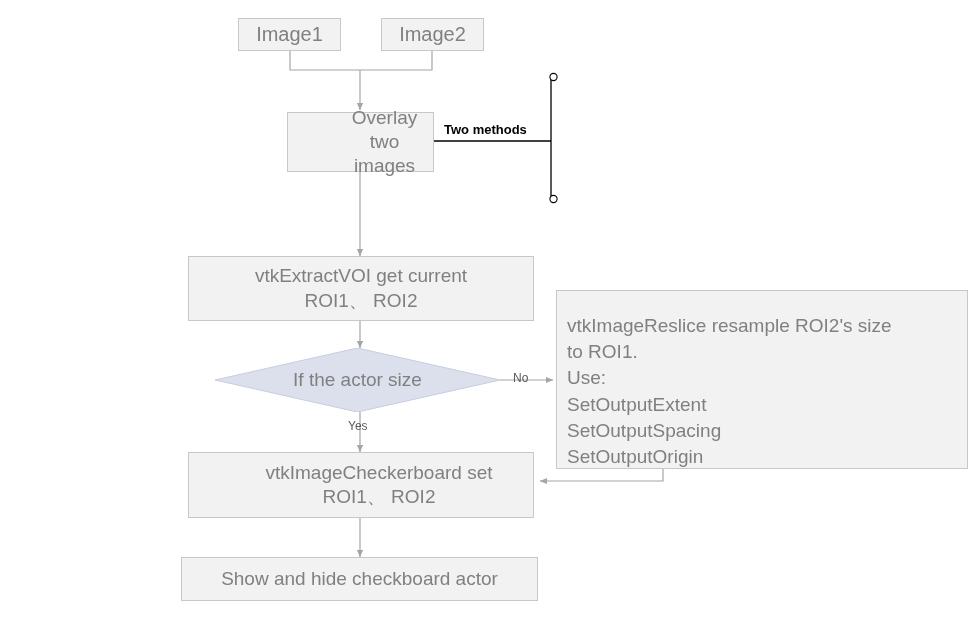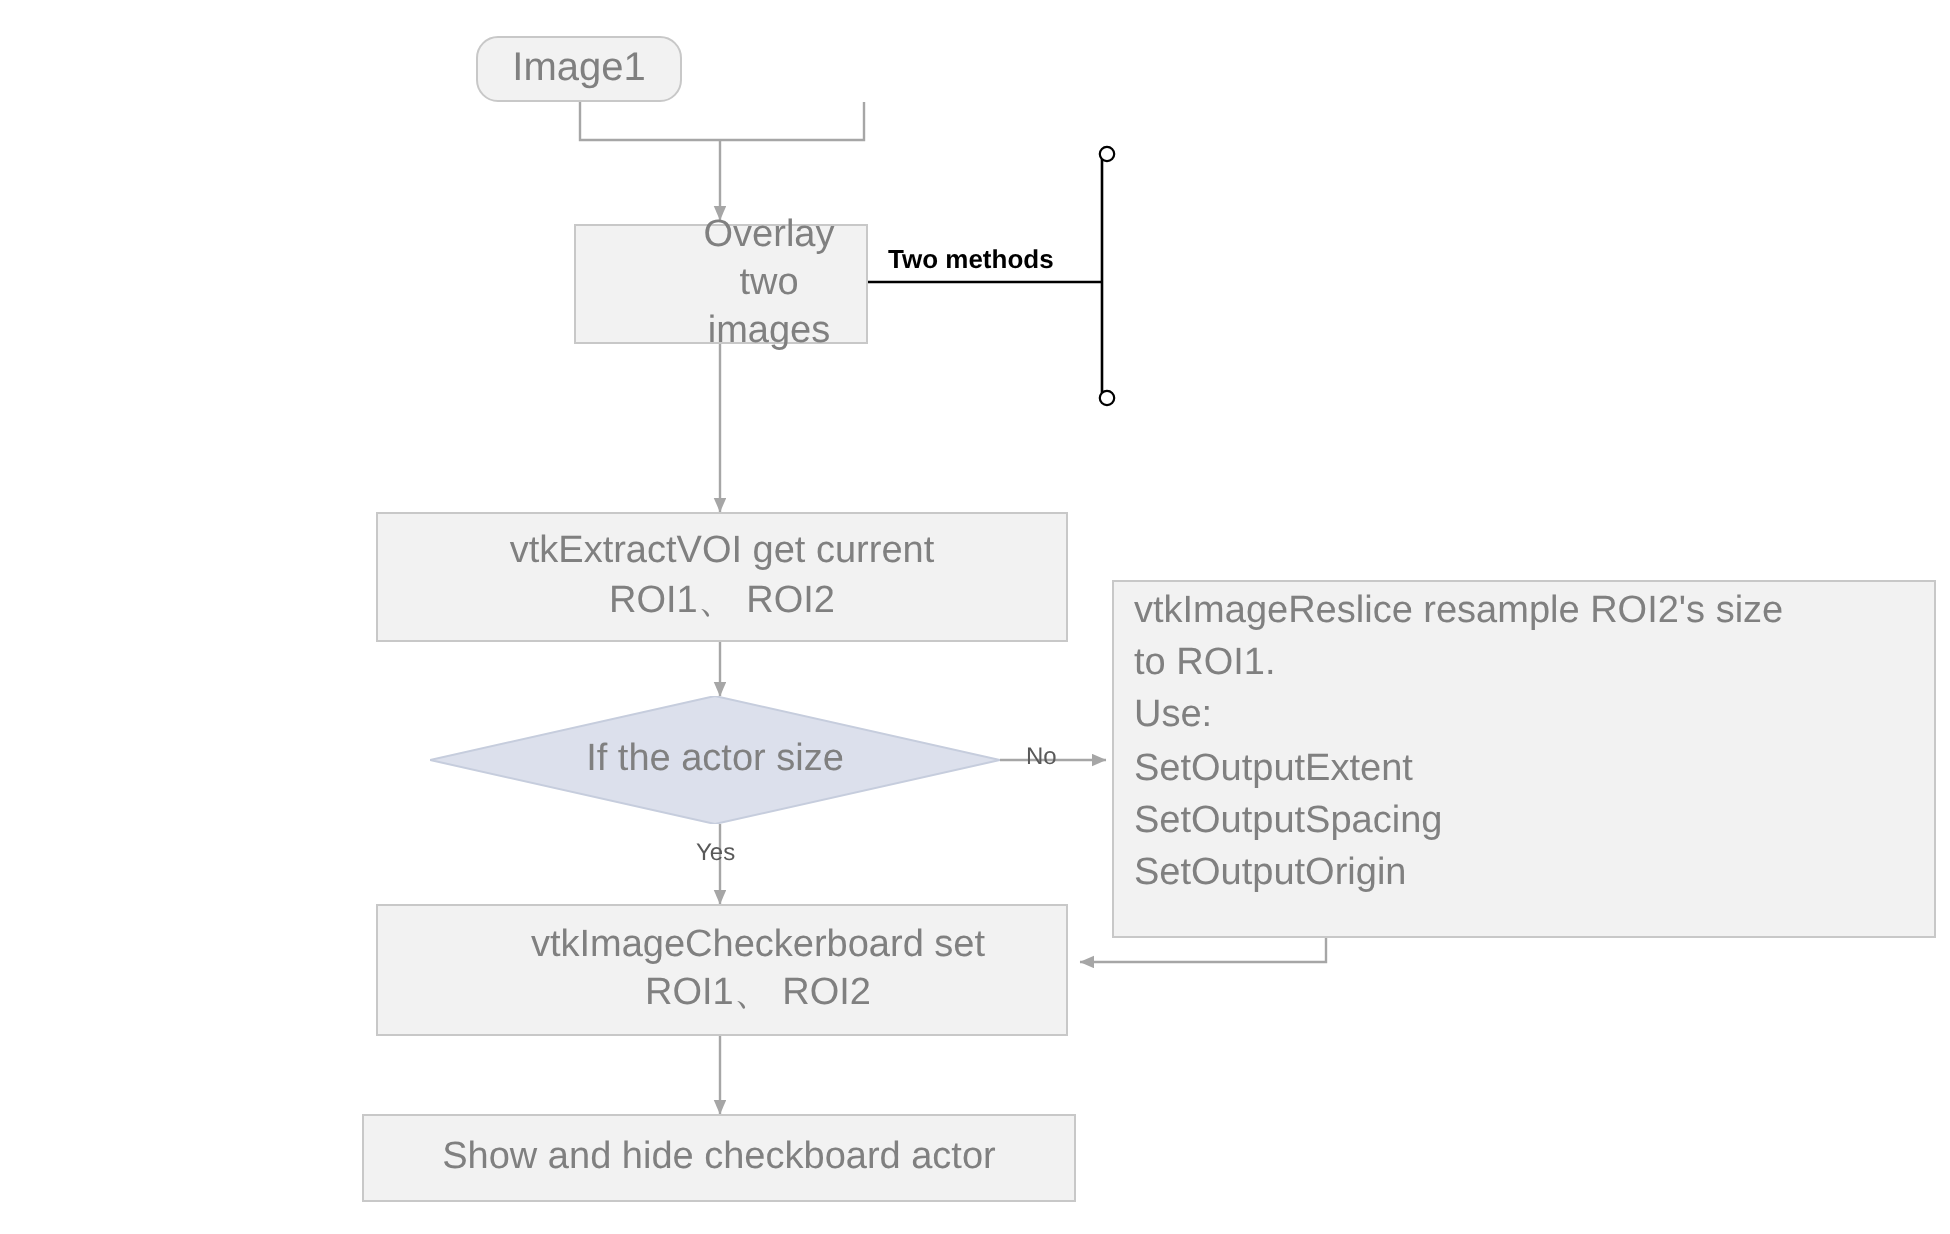--- a/index.html
+++ b/index.html
@@ -38,21 +38,21 @@
     justify-content: center;
     text-align: center;
     line-height: 1.28;
     white-space: pre-line;
     font-weight: 400;
   }
   .node.big-left {
     align-items: flex-start;
     justify-content: flex-start;
     text-align: left;
-    padding: 2px 0 0 10px;
+    padding: 22px 0 0 10px;
     line-height: 1.38;
   }
   .diamond-wrap {
     position: absolute;
   }
   .diamond-label {
     position: absolute;
     left: 0; top: 0;
     width: 100%;
     height: 100%;
@@ -126,22 +126,23 @@
 
     <g>
       <path d="M663,469 L663,481 L540,481" fill="none" stroke="#a6a6a6" stroke-width="1.2" marker-end="url(#arrowGrayL)"></path>
     </g>
 
     <g>
       <path d="M360,518 L360,557" fill="none" stroke="#a6a6a6" stroke-width="1.2" marker-end="url(#arrowGray)"></path>
     </g>
   </svg>
 
-  <div class="node" style="left:238px; top:18px; width:103px; height:33px; font-size:20px;border-radius:11px;">Image1</div>
+  <div class="node" style="left:238px; top:18px; width:103px; height:33px; font-size:20px;">Image1</div>
 
+  <div class="node" style="left:381px; top:18px; width:103px; height:33px; font-size:20px;">Image2</div>
 
   <div class="node" style="left:287px; top:112px; width:147px; height:60px; font-size:19px;padding-left:48px;">Overlay two
 images</div>
 
 
 
   <div class="node" style="left:188px; top:256px; width:346px; height:65px; font-size:19px;">vtkExtractVOI get current
 ROI1、 ROI2</div>
 
   <div class="diamond-wrap" style="left:215px; top:348px; width:285px; height:64px;">

